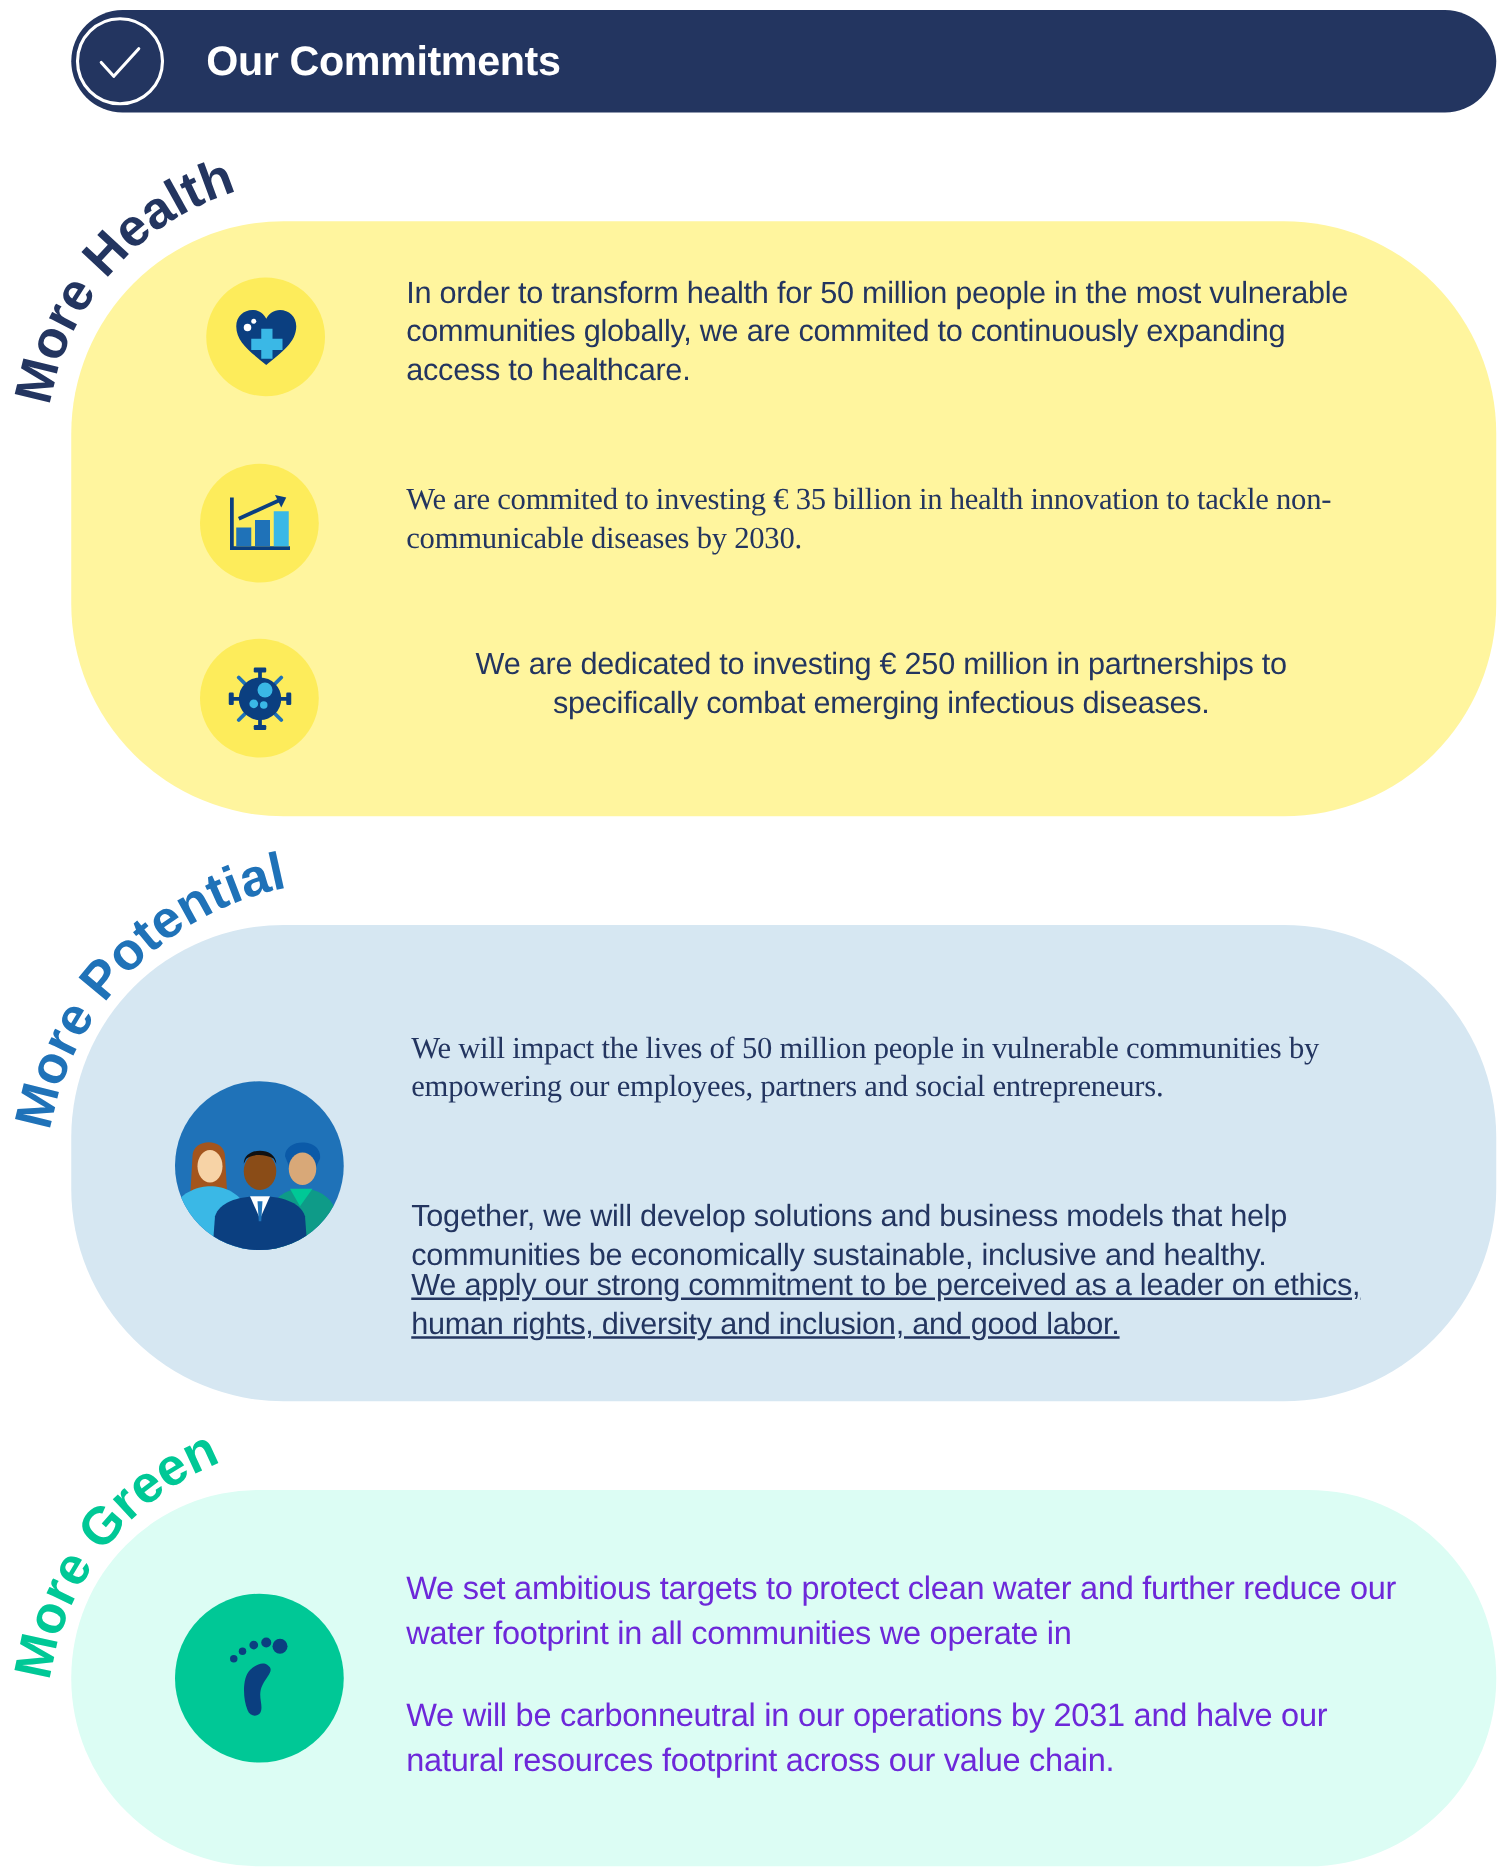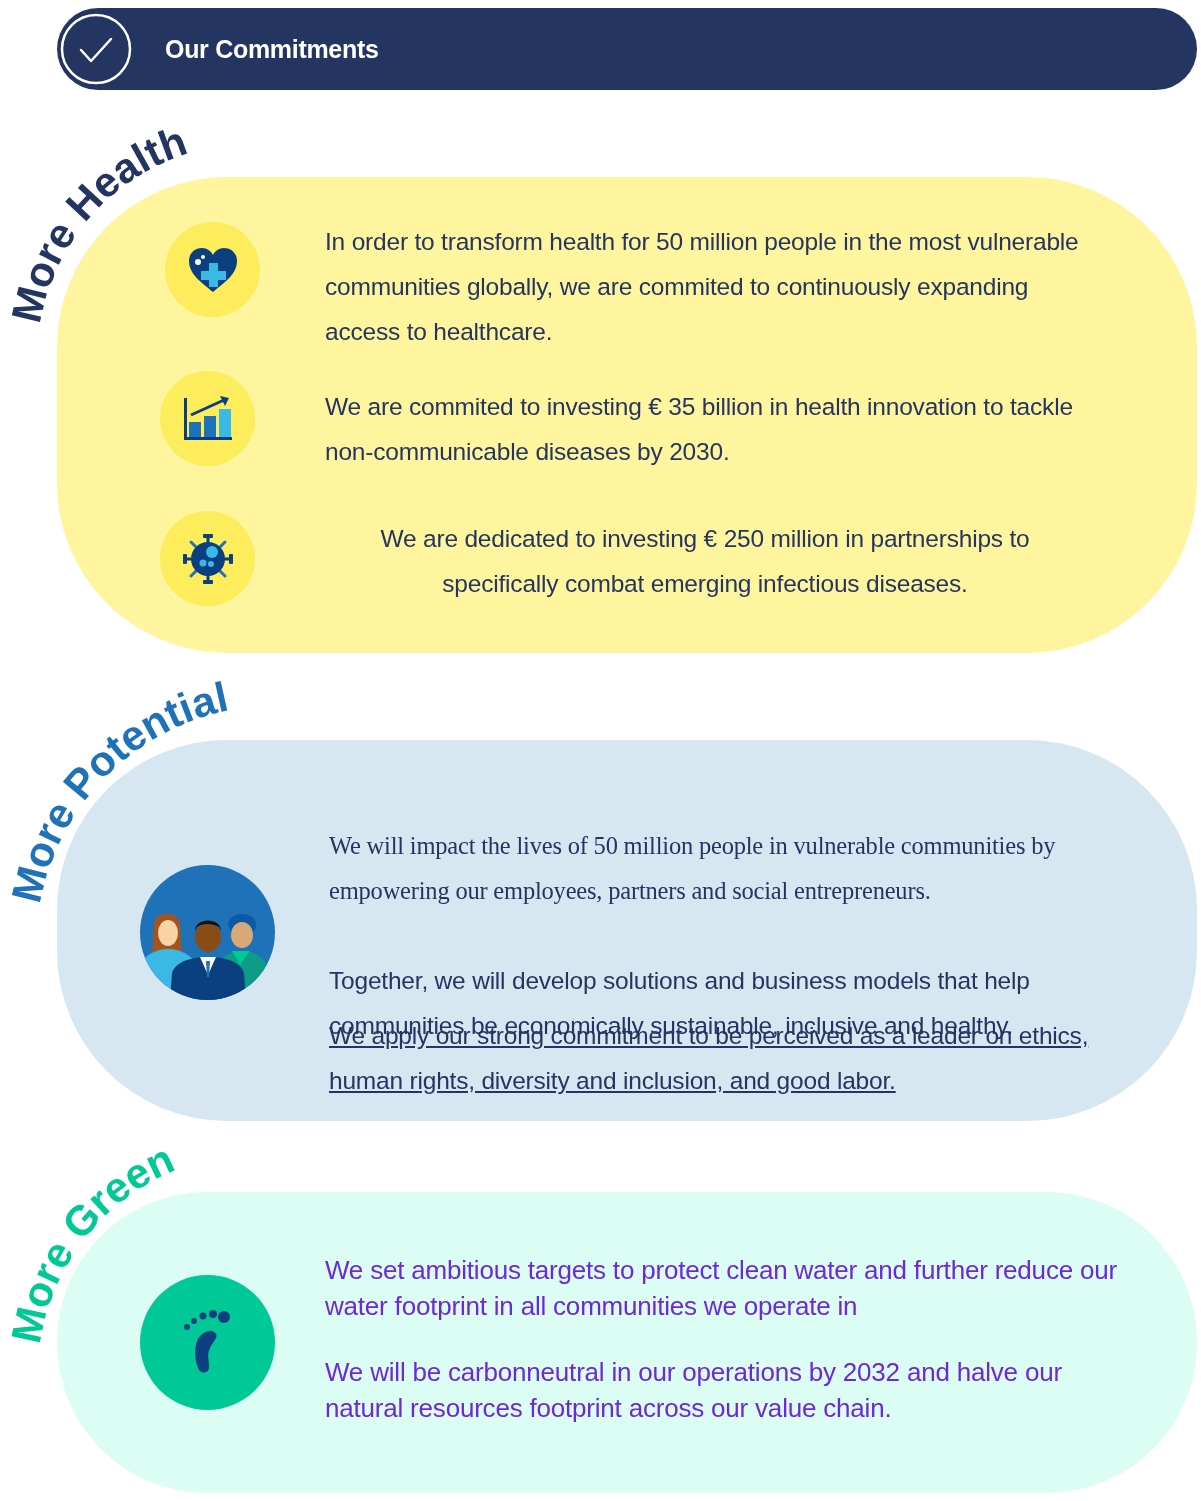--- a/index.html
+++ b/index.html
@@ -2,28 +2,28 @@
 <html><head>
 <meta charset="utf-8">
 <style>
   html, body { margin:0; padding:0; background:#ffffff; }
   body { width:1201px; height:1501px; position:relative; overflow:hidden;
          font-family:"Liberation Sans", sans-serif; }
   .banner { position:absolute; left:57px; top:8px; width:1140px; height:82px;
             background:#233560; border-radius:41px; }
   .banner-check { position:absolute; left:2px; top:4px; width:74px; height:74px; }
   .banner-title { position:absolute; left:108px; top:0; height:102px; line-height:82px;
-                  color:#ffffff; font-size:25px; font-weight:bold; letter-spacing:-0.3px; }
+                  color:#ffffff; font-size:33px; font-weight:bold; letter-spacing:-0.3px; }
   .panel { position:absolute; left:57px; width:1140px; }
   .panel-health { top:177px; height:476px; background:#fff59e; border-radius:170px; }
   .panel-potential { top:740px; height:381px; background:#d6e7f2; border-radius:170px; }
   .panel-green { top:1192px; height:301px; background:#dcfdf4; border-radius:150px; }
   .icon-circle { position:absolute; border-radius:50%; display:flex; align-items:center; justify-content:center; }
   .ic-yellow { background:#fdec5b; width:95px; height:95px; }
-  .text { position:absolute; font-size:24.5px; line-height:45px; color:#233560; letter-spacing:-0.2px; }
+  .text { position:absolute; font-size:24.5px; line-height:31px; color:#233560; letter-spacing:-0.2px; }
   .text.green { color:#6d28d9; font-size:26px; line-height:36px; }
   .arc { position:absolute; left:0; overflow:visible; }
   .arc text { font-family:"Liberation Sans", sans-serif; font-weight:bold; font-size:42px; }
 </style>
 </head>
 <body>
 
 <div class="banner">
   <svg class="banner-check" viewBox="0 0 74 74">
     <circle cx="37" cy="37" r="34" fill="none" stroke="#ffffff" stroke-width="2.5"></circle>
@@ -56,21 +56,21 @@
   <svg width="52" height="46" viewBox="0 0 52 46">
     <rect x="2" y="2" width="3" height="42" fill="#0b3f80"></rect>
     <rect x="2" y="41" width="48" height="3" fill="#0b3f80"></rect>
     <rect x="7" y="26" width="12" height="15" fill="#1f72b8"></rect>
     <rect x="22" y="20" width="12" height="21" fill="#1f72b8"></rect>
     <rect x="37" y="13" width="12" height="28" fill="#3ab8e6"></rect>
     <line x1="9" y1="19" x2="42" y2="4" stroke="#0b3f80" stroke-width="3"></line>
     <polygon points="38,0 47,2 43,10" fill="#0b3f80"></polygon>
   </svg>
 </div>
-<div class="text" style="left:325px; top:384px; width:760px;">We are commited to investing € 35 billion in health innovation to tackle non-communicable diseases by 2030.</div>
+<div class="text" style="left:325px; top:384px; width:760px;font-family:Liberation Serif, serif;">We are commited to investing € 35 billion in health innovation to tackle non-communicable diseases by 2030.</div>
 
 <div class="icon-circle ic-yellow" style="left:160px; top:511px;">
   <svg width="54" height="54" viewBox="0 0 54 54">
     <g stroke="#1f72b8" stroke-width="3" stroke-linecap="round">
       <line x1="27" y1="4" x2="27" y2="50" stroke="#0b3f80"></line>
       <line x1="4" y1="27" x2="50" y2="27" stroke="#0b3f80"></line>
       <line x1="10" y1="10" x2="44" y2="44"></line>
       <line x1="44" y1="10" x2="10" y2="44"></line>
     </g>
     <g fill="#0b3f80">
@@ -134,13 +134,13 @@
     <path d="M22 28 C16 34 16 50 20 60 C22 66 30 66 31 60 C32 54 28 48 32 40 C36 32 42 28 36 24 C32 21 26 24 22 28 Z" fill="#0b3f80"></path>
     <circle cx="46" cy="9" r="6" fill="#0b3f80"></circle>
     <circle cx="35" cy="6" r="4" fill="#0b3f80"></circle>
     <circle cx="25" cy="8" r="3.5" fill="#0b3f80"></circle>
     <circle cx="16" cy="13" r="3" fill="#0b3f80"></circle>
     <circle cx="9" cy="19" r="3" fill="#0b3f80"></circle>
   </svg>
 </div>
 
 <div class="text green" style="left:325px; top:1252px; width:800px;">We set ambitious targets to protect clean water and further reduce our water footprint in all communities we operate in</div>
-<div class="text green" style="left:325px; top:1354px; width:800px;">We will be carbonneutral in our operations by 2032 and halve our natural resources footprint across our value chain.</div>
+<div class="text green" style="left:325px; top:1354px; width:800px;">We will be carbonneutral in our operations by 2031 and halve our natural resources footprint across our value chain.</div>
 
 </body></html>

